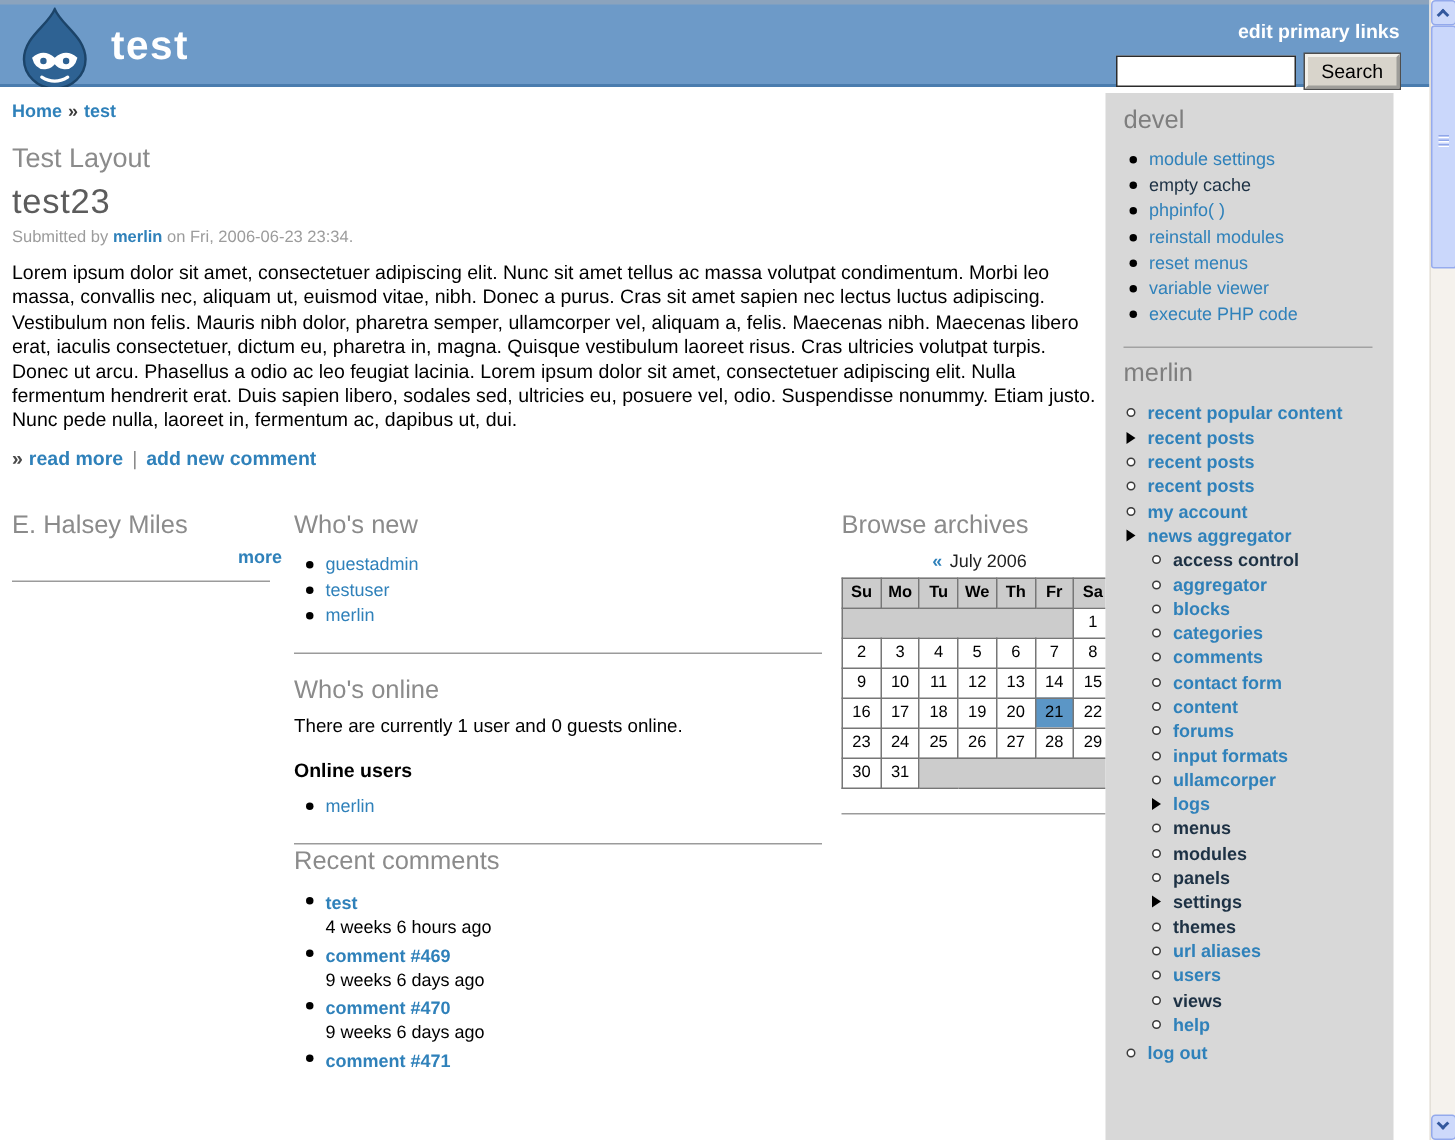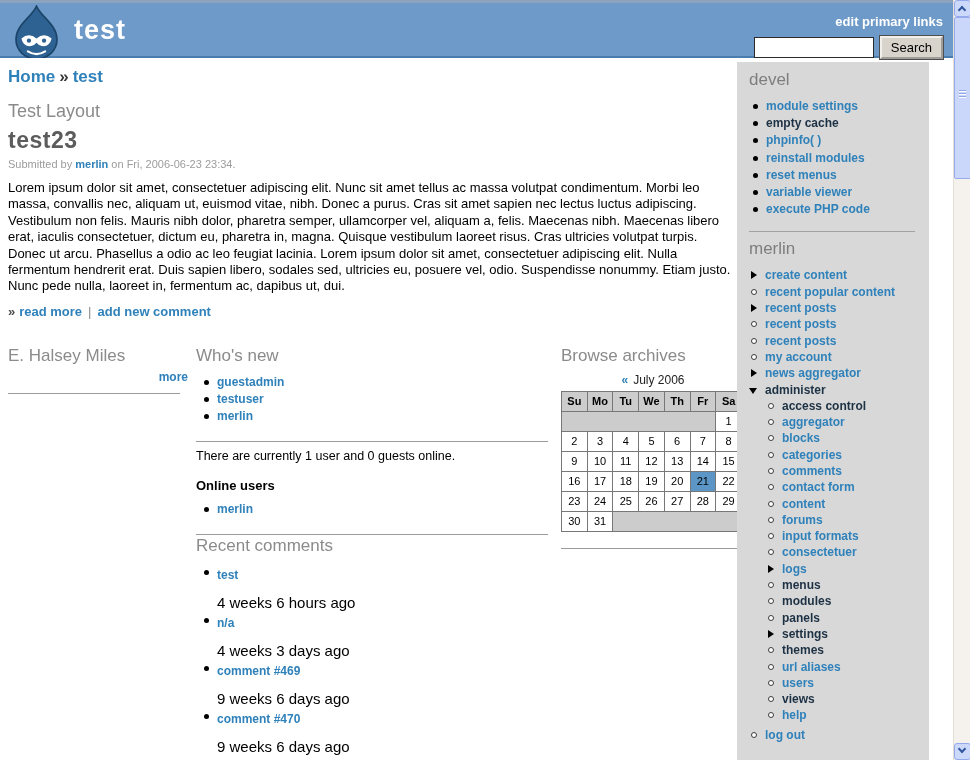--- a/index.html
+++ b/index.html
@@ -10,35 +10,35 @@
   html,body{margin:0;padding:0}
   body{width:970px;height:760px;position:relative;overflow:hidden;background:#fff;
        font-family:"Liberation Sans","DejaVu Sans",sans-serif;}
   a{text-decoration:none;cursor:pointer}
 
   
   .header{position:absolute;left:0;top:0;width:953px;height:58px;background:var(--hdr);
           border-top:3px solid #8ba3bd;border-bottom:2px solid #4a7cae}
   .logo{position:absolute;left:10px;top:2px;width:53px;height:54px}
   .site-name{position:absolute;left:74px;top:12px;font-size:27px;font-weight:bold;color:#fff;letter-spacing:1px}
-  .header-right{position:absolute;right:10px;top:9px;text-align:right}
+  .header-right{position:absolute;right:20px;top:9px;text-align:right}
   .epl{color:#fff;font-weight:bold;font-size:13px}
   .search-row{margin-top:6px;display:flex;align-items:center;justify-content:flex-end}
   .search-input{width:120px;height:21px;border:1px solid #2b2b2b;padding:2px 3px;font-size:12px;background:#fff}
   .search-btn{margin-left:6px;height:23px;padding:1px 9px 2px;font-size:13px;color:#000;
               background:#d8d4cb;border:2px outset #f2f0ea;box-shadow:0 0 0 1px #4e4e4e;cursor:pointer;
               font-family:"Liberation Sans","DejaVu Sans",sans-serif}
 
   
   .content{position:absolute;left:0;top:58px;width:737px;height:702px;background:#fff;overflow:hidden;padding:0 6px 0 8px}
-  .breadcrumb{padding-top:9px;font-size:17px;font-weight:bold}
+  .breadcrumb{padding-top:9px;font-size:12px;font-weight:bold}
   .breadcrumb a{color:var(--link)}
   .breadcrumb .sep{color:#3a3a3a;margin:0 4px}
   .section-title{margin:14px 0 0;font-size:18px;font-weight:normal;color:var(--gray-head)}
-  .node-title{margin:5px 0 0;font-size:23px;font-weight:bold;color:#5c5c5c;letter-spacing:.5px}
+  .node-title{margin:5px 0 0;font-size:23px;font-weight:normal;color:#5c5c5c;letter-spacing:.5px}
   .submitted{margin-top:4px;font-size:11px;color:#9c9c9c}
   .submitted a{color:var(--link);font-weight:bold}
   .body-text{margin:10px 0 0;font-size:13px;line-height:16.4px;color:#000;width:726px}
   .node-links{margin-top:9px;font-size:13px;font-weight:bold}
   .node-links .prefix{color:#4a4a4a;margin-right:4px}
   .node-links a{color:var(--link)}
   .node-links .lsep{color:#8a8a8a;font-weight:normal;margin:0 6px}
 
   .cols{display:flex;margin-top:27px}
   .col-left{width:180px;flex:none}
@@ -47,31 +47,31 @@
   .block-title{font-size:17px;font-weight:normal;color:var(--gray-head);margin:0}
   .more-link{display:block;text-align:right;font-size:12px;font-weight:bold;color:var(--link);margin-top:4px}
   .content hr{border:none;border-top:1px solid #9b9b9b;margin:0}
   .col-left hr{margin-top:9px;width:172px}
   .col-mid hr{margin-top:16px}
   .col-cal hr{margin-top:16px}
 
   ul.dotlist{list-style:none;margin:8px 0 0;padding:0 0 0 8px}
   ul.dotlist li{position:relative;padding-left:13px;line-height:17px;font-size:12px}
   ul.dotlist li::before{content:"";position:absolute;left:0;top:6px;width:5px;height:5px;background:#000;border-radius:50%}
-  a.blk{font-weight:bold;color:var(--link);font-size:12px}
+  a.blk{font-weight:normal;color:var(--link);font-size:12px}
   a.blk.visited{color:var(--visited)}
 
   .status-line{margin-top:7px;font-size:12.5px;color:#000}
   .online-users{font-size:13px;font-weight:bold;color:#000;margin:15px 0 0}
 
   ul.comments{list-style:none;margin:9px 0 0;padding:0 0 0 8px}
   ul.comments li{position:relative;padding-left:13px;margin-bottom:3px}
   ul.comments li::before{content:"";position:absolute;left:0;top:5px;width:5px;height:5px;background:#000;border-radius:50%}
   ul.comments a{font-weight:bold;color:var(--link);font-size:12px;line-height:14px}
-  ul.comments .age{font-size:15px;color:#000;line-height:14px;margin-top:13px}
+  ul.comments .age{font-size:12px;color:#000;line-height:14px;margin-top:0}
 
   .cal-caption{text-align:center;font-size:12px;color:#222;margin-top:7px}
   .cal-caption a{color:var(--link);font-weight:bold;margin-right:5px}
   table.cal{border-collapse:collapse;margin-top:4px;width:181px}
   table.cal th,table.cal td{border:1px solid #777;font-size:11px;text-align:center;height:20px;padding:0;color:#000}
   table.cal th{background:#ccc;font-weight:bold;width:25px}
   table.cal td.empty{background:#ccc}
   table.cal td.day{background:#fff}
   table.cal td.sel{background:var(--selday)}
 
@@ -153,30 +153,30 @@
     </div>
 
     <div class="col-mid">
       <h2 class="block-title">Who's new</h2>
       <ul class="dotlist" id="whos-new-list">
           <li><a class="blk">guestadmin</a></li>
           <li><a class="blk">testuser</a></li>
           <li><a class="blk">merlin</a></li>
         </ul>
       <hr>
+      <h2 class="block-title" style="margin-top:14px">Who's online</h2>
       <div class="status-line">There are currently 1 user and 0 guests online.</div>
       <h3 class="online-users">Online users</h3>
       <ul class="dotlist" id="online-list">
           <li><a class="blk">merlin</a></li>
         </ul>
       <hr>
       <h2 class="block-title" style="margin-top:1px">Recent comments</h2>
       <ul class="comments" id="comments-list">
           <li><a>test</a><div class="age">4 weeks 6 hours ago</div></li>
-          <li><a>n/a</a><div class="age">4 weeks 3 days ago</div></li>
           <li><a>comment #469</a><div class="age">9 weeks 6 days ago</div></li>
           <li><a>comment #470</a><div class="age">9 weeks 6 days ago</div></li>
           <li><a>comment #471</a></li>
         </ul>
     </div>
 
     <div class="col-cal">
       <h2 class="block-title">Browse archives</h2>
       <div class="cal-caption">
         <a>«</a><span>July 2006</span>
@@ -253,38 +253,36 @@
       <li><a class="blk visited">empty cache</a></li>
       <li><a class="blk">phpinfo( )</a></li>
       <li><a class="blk">reinstall modules</a></li>
       <li><a class="blk">reset menus</a></li>
       <li><a class="blk">variable viewer</a></li>
       <li><a class="blk">execute PHP code</a></li>
     </ul>
   <hr>
   <h2 class="sb-title">merlin</h2>
   <ul class="menu" id="merlin-list">
-      <li><span class="b-col"></span><a class="mlink">create content</a></li>
       <li><span class="b-leaf"></span><a class="mlink">recent popular content</a></li>
       <li><span class="b-col"></span><a class="mlink">recent posts</a></li>
       <li><span class="b-leaf"></span><a class="mlink">recent posts</a></li>
       <li><span class="b-leaf"></span><a class="mlink">recent posts</a></li>
       <li><span class="b-leaf"></span><a class="mlink">my account</a></li>
       <li><span class="b-col"></span><a class="mlink">news aggregator</a></li>
-      <li><span class="b-exp"></span><a class="mlink visited">administer</a></li>
       <li class="d1"><span class="b-leaf"></span><a class="mlink visited">access control</a></li>
       <li class="d1"><span class="b-leaf"></span><a class="mlink">aggregator</a></li>
       <li class="d1"><span class="b-leaf"></span><a class="mlink">blocks</a></li>
       <li class="d1"><span class="b-leaf"></span><a class="mlink">categories</a></li>
       <li class="d1"><span class="b-leaf"></span><a class="mlink">comments</a></li>
       <li class="d1"><span class="b-leaf"></span><a class="mlink">contact form</a></li>
       <li class="d1"><span class="b-leaf"></span><a class="mlink">content</a></li>
       <li class="d1"><span class="b-leaf"></span><a class="mlink">forums</a></li>
       <li class="d1"><span class="b-leaf"></span><a class="mlink">input formats</a></li>
-      <li class="d1"><span class="b-leaf"></span><a class="mlink">consectetuer</a></li>
+      <li class="d1"><span class="b-leaf"></span><a class="mlink">ullamcorper</a></li>
       <li class="d1"><span class="b-col"></span><a class="mlink">logs</a></li>
       <li class="d1"><span class="b-leaf"></span><a class="mlink visited">menus</a></li>
       <li class="d1"><span class="b-leaf"></span><a class="mlink visited">modules</a></li>
       <li class="d1"><span class="b-leaf"></span><a class="mlink visited">panels</a></li>
       <li class="d1"><span class="b-col"></span><a class="mlink visited">settings</a></li>
       <li class="d1"><span class="b-leaf"></span><a class="mlink visited">themes</a></li>
       <li class="d1"><span class="b-leaf"></span><a class="mlink">url aliases</a></li>
       <li class="d1"><span class="b-leaf"></span><a class="mlink">users</a></li>
       <li class="d1"><span class="b-leaf"></span><a class="mlink visited">views</a></li>
       <li class="d1"><span class="b-leaf"></span><a class="mlink">help</a></li>

